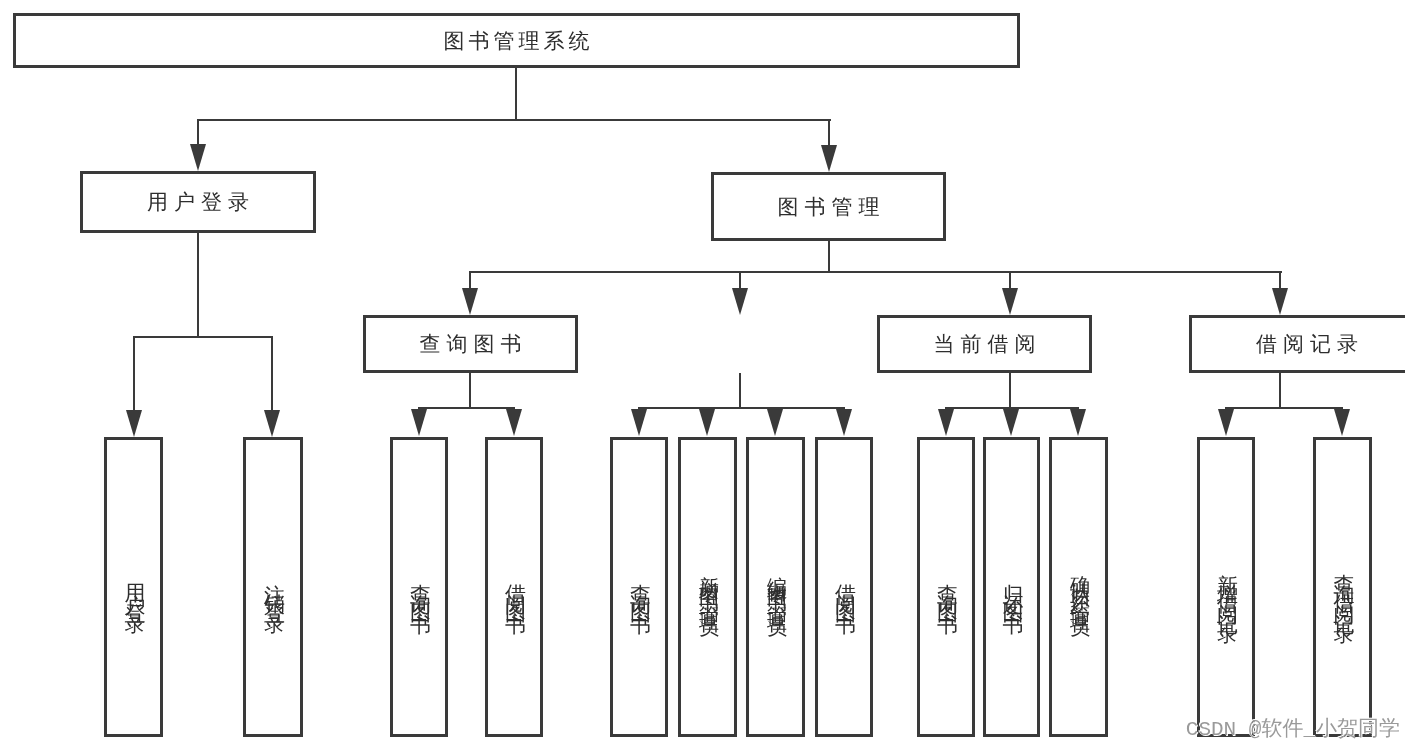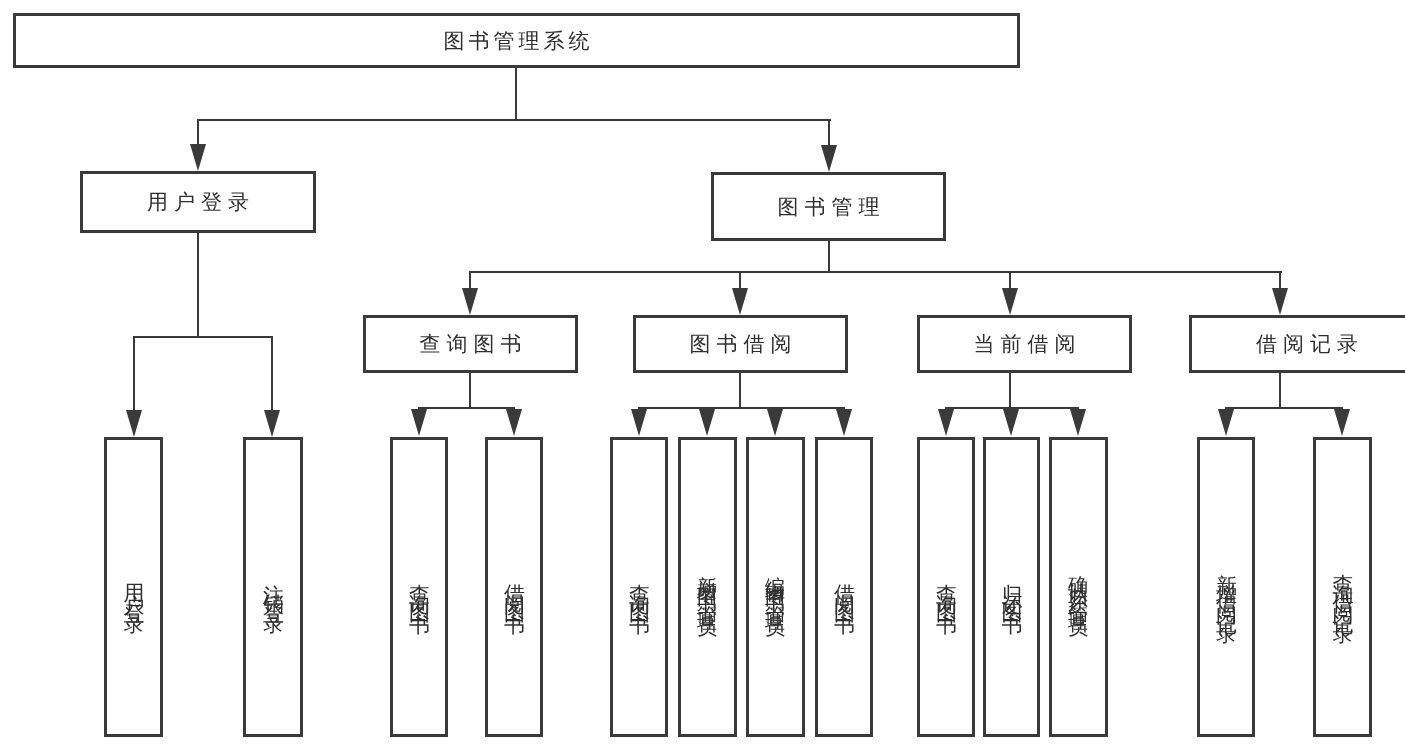--- a/index.html
+++ b/index.html
@@ -3,21 +3,21 @@
 <meta charset="utf-8">
 <style>
   :root{
     --line:#3a3a3a;
     --text:#2e2e2e;
     --wm:#9a9a9a;
   }
   html,body{margin:0;padding:0;background:#ffffff;}
   #canvas{
     position:relative;width:1405px;height:747px;background:#ffffff;overflow:hidden;
-    font-family:Liberation Serif, serif;color:var(--text);
+    font-family:Liberation Mono, monospace;color:var(--text);
   }
   .box{
     position:absolute;box-sizing:border-box;background:#ffffff;
     border:3px solid var(--line);display:flex;align-items:center;justify-content:center;
     font-size:21px;letter-spacing:6px;text-indent:6px;white-space:nowrap;z-index:2;
   }
   .box.root{letter-spacing:4px;text-indent:4px;}
   .box.v{
     writing-mode:vertical-rl;letter-spacing:10px;text-indent:0;
     white-space:normal;line-height:1;
@@ -44,23 +44,22 @@
 <div id="canvas">
 
   <div class="box root" style="left:13px;top:13px;width:1007px;height:55px">图书管理系统</div>
 
   <div class="box" style="left:80px;top:171px;width:236px;height:62px">用户登录</div>
 
   <div class="box" style="left:711px;top:172px;width:235px;height:69px">图书管理</div>
 
   <div class="box" style="left:363px;top:315px;width:215px;height:58px">查询图书</div>
 
-  <div class="box" style="left:633px;top:315px;width:215px;height:58px">图书借阅</div>
 
-  <div class="box" style="left:917px;top:315px;width:215px;height:58px">当前借阅</div>
+  <div class="box" style="left:877px;top:315px;width:215px;height:58px">当前借阅</div>
 
   <div class="box" style="left:1189px;top:315px;width:236px;height:58px">借阅记录</div>
 
   <div class="box v" style="left:104px;top:437px;width:59px;height:300px">用户登录</div>
   <div class="box v" style="left:243px;top:437px;width:60px;height:300px">注销登录</div>
 
   <div class="box v" style="left:390px;top:437px;width:58px;height:300px">查询图书</div>
   <div class="box v" style="left:485px;top:437px;width:58px;height:300px">借阅图书</div>
 
   <div class="box v" style="left:610px;top:437px;width:58px;height:300px">查询图书</div>
@@ -116,14 +115,15 @@
   <div class="hline" style="left:945px;top:407px;width:134px"></div>
   <div class="arrow" style="left:938px;top:409px"></div>
   <div class="arrow" style="left:1003px;top:409px"></div>
   <div class="arrow" style="left:1070px;top:409px"></div>
 
   <div class="vline" style="left:1279px;top:373px;height:36px"></div>
   <div class="hline" style="left:1225px;top:407px;width:118px"></div>
   <div class="arrow" style="left:1218px;top:409px"></div>
   <div class="arrow" style="left:1334px;top:409px"></div>
 
+  <div id="watermark">CSDN @软件_小贺同学</div>
 
 </div>
 
 </body></html>

